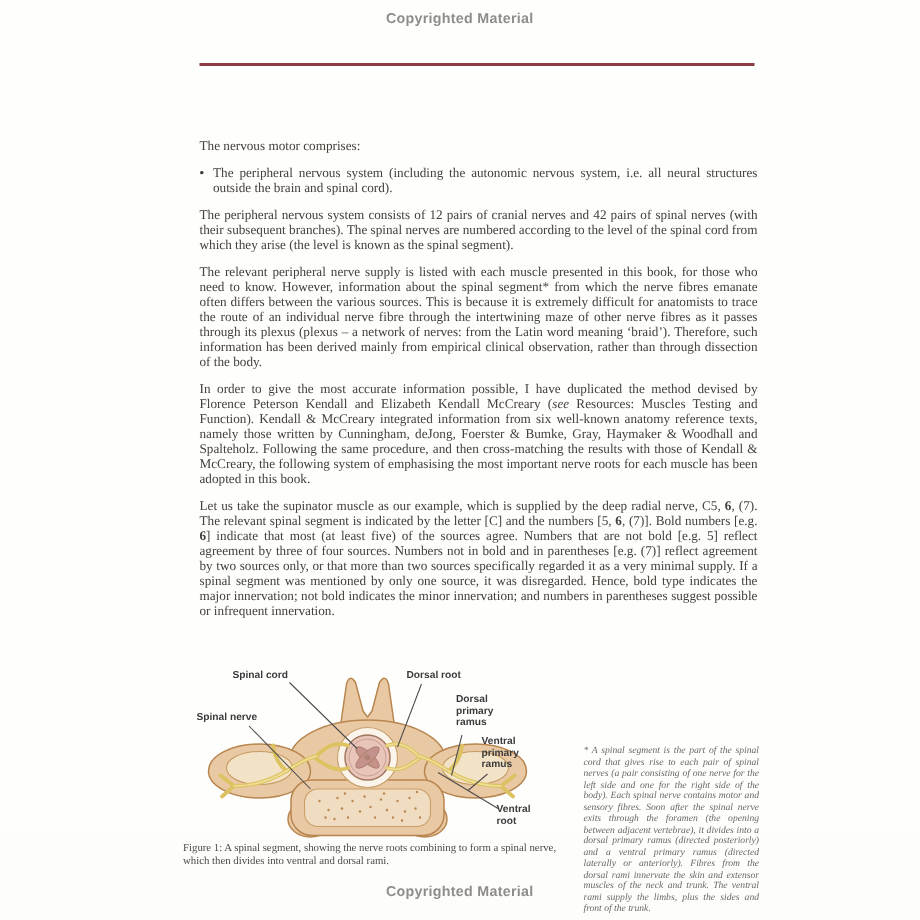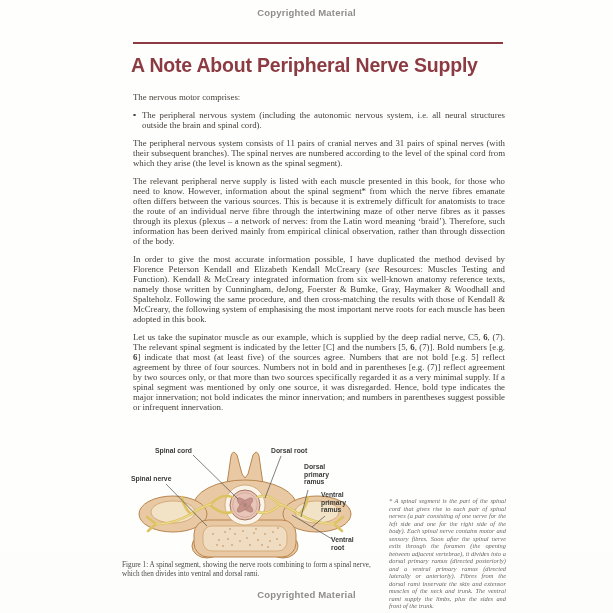--- a/index.html
+++ b/index.html
@@ -39,34 +39,33 @@
 </style>
 </head>
 <body>
 
 <div class="page">
 
   <div class="copyright top">Copyrighted Material</div>
 
   <div class="rule"></div>
 
-  <div class="title">A Note About Peripheral Nerve Supply</div>
 
   <div class="bodycol">
     <p>The nervous motor comprises:</p>
     <div class="bullets">
       <div class="bullet-item">
         <span class="bullet-glyph">•</span>
       </div>
       <div class="bullet-item">
         <span class="bullet-glyph">•</span>
         <span>The peripheral nervous system (including the autonomic nervous system, i.e. all neural structures outside the brain and spinal cord).</span>
       </div>
     </div>
-    <p>The peripheral nervous system consists of 11 pairs of cranial nerves and 31 pairs of spinal nerves (with their subsequent branches). The spinal nerves are numbered according to the level of the spinal cord from which they arise (the level is known as the spinal segment).</p>
+    <p>The peripheral nervous system consists of 12 pairs of cranial nerves and 42 pairs of spinal nerves (with their subsequent branches). The spinal nerves are numbered according to the level of the spinal cord from which they arise (the level is known as the spinal segment).</p>
     <p>The relevant peripheral nerve supply is listed with each muscle presented in this book, for those who need to know. However, information about the spinal segment* from which the nerve fibres emanate often differs between the various sources. This is because it is extremely difficult for anatomists to trace the route of an individual nerve fibre through the intertwining maze of other nerve fibres as it passes through its plexus (plexus – a network of nerves: from the Latin word meaning ‘braid’). Therefore, such information has been derived mainly from empirical clinical observation, rather than through dissection of the body.</p>
     <p><span>In order to give the most accurate information possible, I have duplicated the method devised by Florence Peterson Kendall and Elizabeth Kendall McCreary (</span><span style="font-style: italic;">see</span><span> Resources: Muscles Testing and Function). Kendall &amp; McCreary integrated information from six well-known anatomy reference texts, namely those written by Cunningham, deJong, Foerster &amp; Bumke, Gray, Haymaker &amp; Woodhall and Spalteholz. Following the same procedure, and then cross-matching the results with those of Kendall &amp; McCreary, the following system of emphasising the most important nerve roots for each muscle has been adopted in this book.</span></p>
     <p><span>Let us take the supinator muscle as our example, which is supplied by the deep radial nerve, C5, </span><span style="font-weight: bold;">6</span><span>, (7). The relevant spinal segment is indicated by the letter [C] and the numbers [5, </span><span style="font-weight: bold;">6</span><span>, (7)]. Bold numbers [e.g. </span><span style="font-weight: bold;">6</span><span>] indicate that most (at least five) of the sources agree. Numbers that are not bold [e.g. 5] reflect agreement by three of four sources. Numbers not in bold and in parentheses [e.g. (7)] reflect agreement by two sources only, or that more than two sources specifically regarded it as a very minimal supply. If a spinal segment was mentioned by only one source, it was disregarded. Hence, bold type indicates the major innervation; not bold indicates the minor innervation; and numbers in parentheses suggest possible or infrequent innervation.</span></p>
   </div>
 
   <div class="figure">
     <svg width="262" height="114" viewBox="0 0 262 114">
 
       <g stroke="#b9854e" stroke-width="1" fill="#e9c9a4" stroke-linejoin="round">
         <path d="M96,38 L100,10 Q102,3 106,9 L111,28 L114,32 L117,28 L122,9 Q126,3 128,10 L132,38 Q114,46 96,38 Z"></path>

